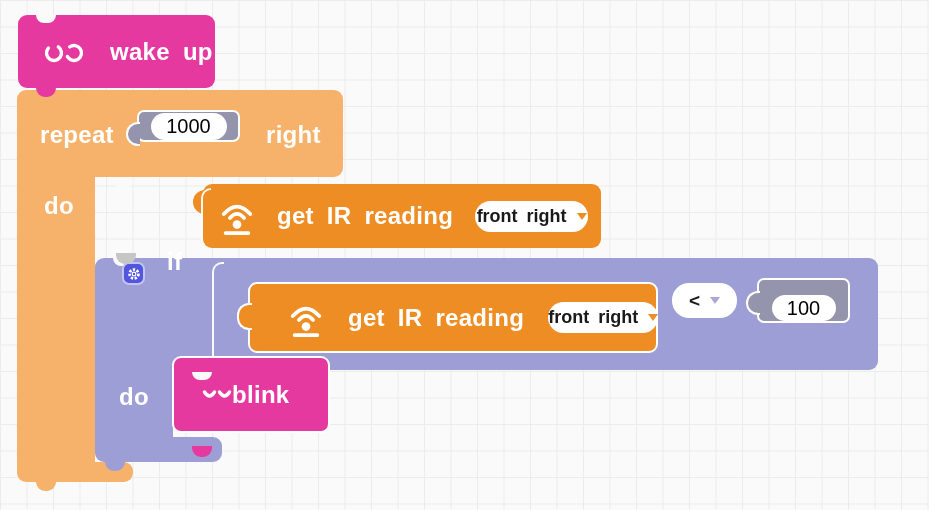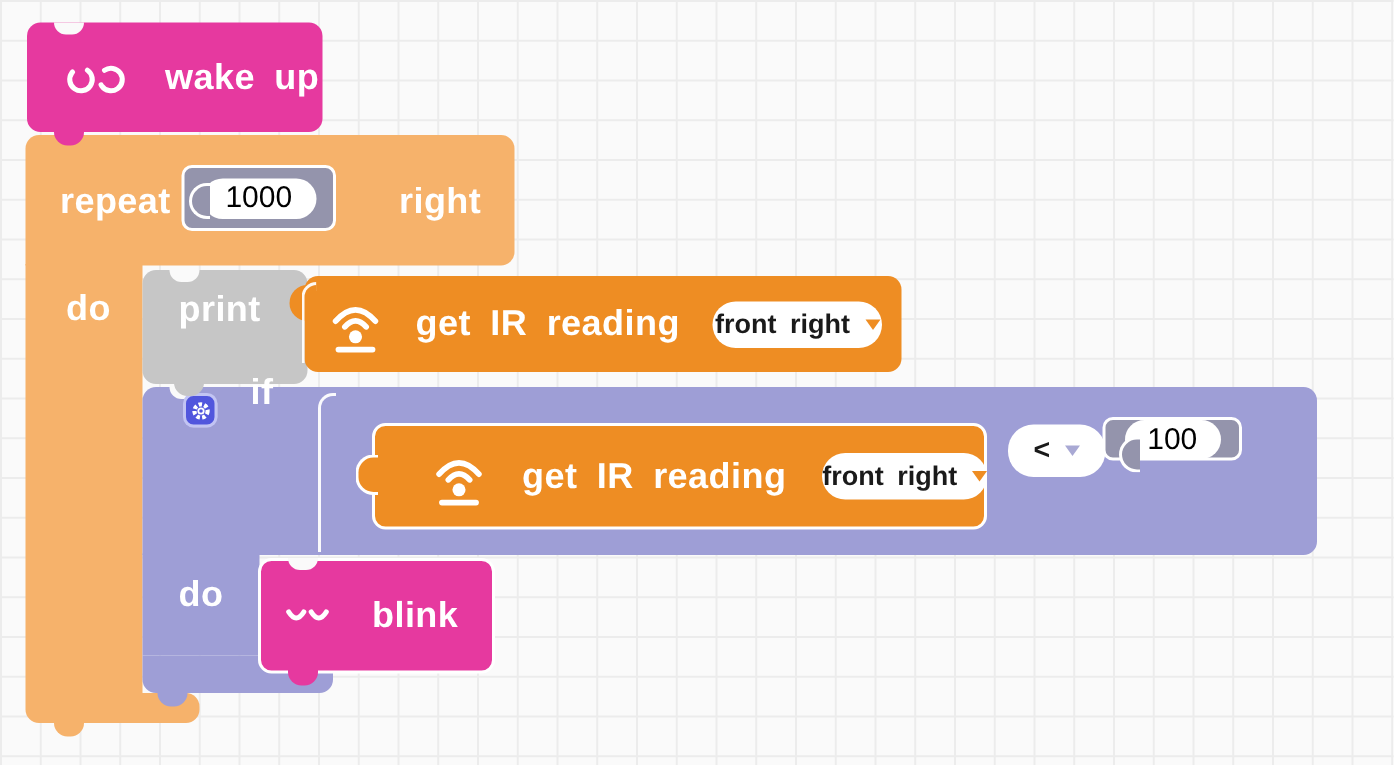--- a/index.html
+++ b/index.html
@@ -42,44 +42,41 @@
   <div class="abs" style="left:0;top:0;z-index:1">
     <div class="abs" style="left:17px;top:90px;width:326px;height:87px;background:var(--lorange);border-radius:9px 9px 9px 0"></div>
     <div class="abs" style="left:17px;top:176px;width:78px;height:286px;background:var(--lorange)"></div>
     <div class="abs" style="left:17px;top:462px;width:116px;height:20px;background:var(--lorange);border-radius:0 9px 9px 9px"></div>
     <div class="tab" style="left:36px;top:480px;width:20px;height:11px;background:var(--lorange)"></div>
     <span class="abs block-label" style="left:40px;top:121px">repeat</span>
     <span class="abs block-label" style="left:266px;top:121px">right</span>
     <span class="abs block-label" style="left:44px;top:192px">do</span>
   </div>
 
-  <div class="abs" style="left:121px;top:110px;width:103px;height:44px;background:var(--numgrey);border:2px solid #fff;border-radius:7px;z-index:2;display:flex;align-items:center;justify-content:center">
+  <div class="abs" style="left:137px;top:110px;width:103px;height:32px;background:var(--numgrey);border:2px solid #fff;border-radius:7px;z-index:2;display:flex;align-items:center;justify-content:center">
     <div class="numfield" style="width:76px;height:27px">
         <span>1000</span>
       </div>
   </div>
   <div class="bump" style="left:126px;top:122px;width:14px;height:24px;background:var(--numgrey);border:2px solid #fff;border-right:none;z-index:2"></div>
 
   <div class="abs flexrow" style="left:18px;top:15px;width:197px;height:73px;background:var(--pink);border-radius:9px;z-index:2;padding-left:26px;gap:26px">
     <span>
       <svg width="40" height="26" viewBox="0 0 40 26">
         <g fill="none" stroke="#fff" stroke-width="3.4" stroke-linecap="round">
           <circle cx="10" cy="14" r="7.5" stroke-dasharray="36 11" transform="rotate(-55 10 14)"></circle>
           <circle cx="30" cy="14" r="7.5" stroke-dasharray="36 11" transform="rotate(235 30 14) scale(1)"></circle>
         </g>
       </svg>
     </span>
     <span class="block-label">wake up</span>
   </div>
   <div class="notch" style="left:36px;top:15px;width:20px;height:8px;z-index:3"></div>
   <div class="tab" style="left:36px;top:86px;width:20px;height:11px;background:var(--pink);z-index:6"></div>
 
-  <div class="abs" style="left:95px;top:180px;width:110px;height:76px;background:var(--grey);border-radius:9px;z-index:1">
-    <span class="abs block-label" style="left:24px;top:13px">print</span>
-  </div>
   <div class="notch" style="left:113px;top:180px;width:20px;height:8px;z-index:2"></div>
   <div class="tab" style="left:116px;top:253px;width:20px;height:11px;background:var(--grey);z-index:6"></div>
 
   <div class="abs flexrow" style="left:203px;top:184px;width:398px;height:64px;background:var(--dorange);border-radius:9px;z-index:2;padding-left:16px;gap:22px">
     <span>
       <svg width="36" height="42" viewBox="0 0 38 44">
         <g fill="none" stroke="#fff" stroke-width="4" stroke-linecap="round">
           <path d="M5,20 Q19,4 33,20"></path>
           <path d="M11.5,24 Q19,15.5 26.5,24"></path>
           <path d="M7,40 L31,40"></path>
@@ -132,28 +129,28 @@
       <span class="tri"></span>
     </div>
   </div>
   <div class="bump" style="left:237px;top:303px;width:15px;height:27px;background:var(--dorange);border:2px solid #fff;border-right:none;z-index:2"></div>
 
   <div class="pill abs" style="left:672px;top:283px;width:65px;height:35px;border-radius:17px;z-index:2">
     <span style="font-size:19px">&lt;</span>
     <span class="tri purple"></span>
   </div>
 
-  <div class="abs" style="left:735px;top:278px;width:93px;height:29px;background:var(--numgrey);border:2px solid #fff;border-radius:7px;z-index:2;display:flex;align-items:flex-start;justify-content:center">
+  <div class="abs" style="left:757px;top:278px;width:93px;height:45px;background:var(--numgrey);border:2px solid #fff;border-radius:7px;z-index:2;display:flex;align-items:flex-end;justify-content:center">
     <div class="numfield" style="width:64px;height:26px">
         <span>100</span>
       </div>
   </div>
   <div class="bump" style="left:746px;top:291px;width:14px;height:24px;background:var(--numgrey);border:2px solid #fff;border-right:none;z-index:2"></div>
 
-  <div class="abs flexrow" style="left:172px;top:372px;width:158px;height:77px;background:var(--pink);border:2px solid #fff;border-radius:9px;z-index:3;padding-left:16px;gap:28px">
+  <div class="abs flexrow" style="left:172px;top:356px;width:158px;height:77px;background:var(--pink);border:2px solid #fff;border-radius:9px;z-index:3;padding-left:28px;">
     <span>
       <svg width="30" height="14" viewBox="0 0 30 14">
         <g fill="none" stroke="#fff" stroke-width="3.4" stroke-linecap="round">
           <path d="M2.5,4 Q7.5,12 12.5,4"></path>
           <path d="M17.5,4 Q22.5,12 27.5,4"></path>
         </g>
       </svg>
     </span>
     <span class="block-label">blink</span>
   </div>

